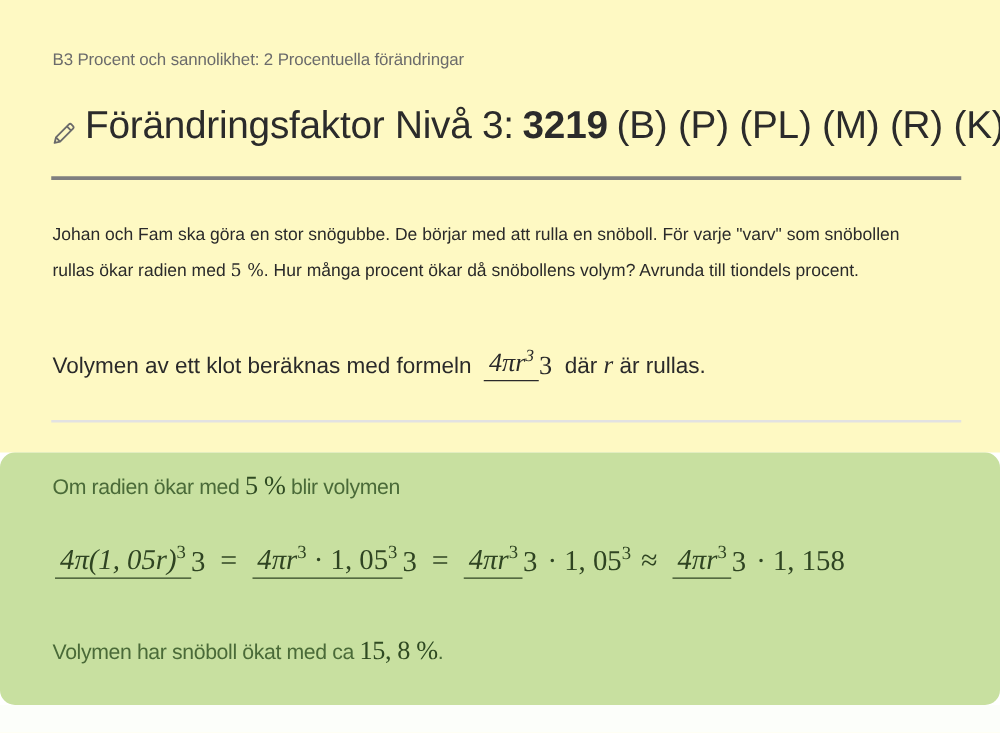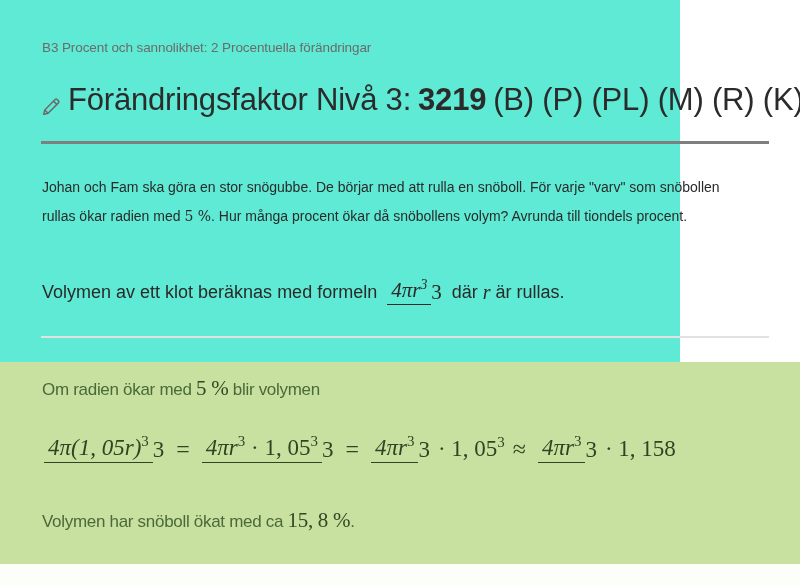--- a/index.html
+++ b/index.html
@@ -11,23 +11,23 @@
       width: 800px;
       height: 586px;
       position: relative;
       overflow: hidden;
       font-family: "Liberation Sans", sans-serif;
       color: #222222;
     }
     .top-area {
       position: absolute;
       left: 0; top: 0;
-      width: 680px;
+      width: 800px;
       height: 362px;
-      background: #5eead4;
+      background: #fef9c3;
     }
     .breadcrumb {
       position: absolute;
       left: 42px;
       top: 40px;
       font-size: 13.5px;
       color: #6b6b6b;
       white-space: nowrap;
       letter-spacing: -0.1px;
     }
@@ -126,20 +126,21 @@
       background: #e2e2e2;
     }
     .solution {
       position: absolute;
       left: 0;
       top: 362px;
       width: 800px;
       height: 202px;
       background: #c8e0a0;
       color: #3c5a2a;
+      border-radius: 12px;
     }
     .sol-intro {
       position: absolute;
       left: 42px;
       top: 14px;
       font-size: 17px;
       color: #4a6a38;
       white-space: nowrap;
       letter-spacing: -0.3px;
     }

